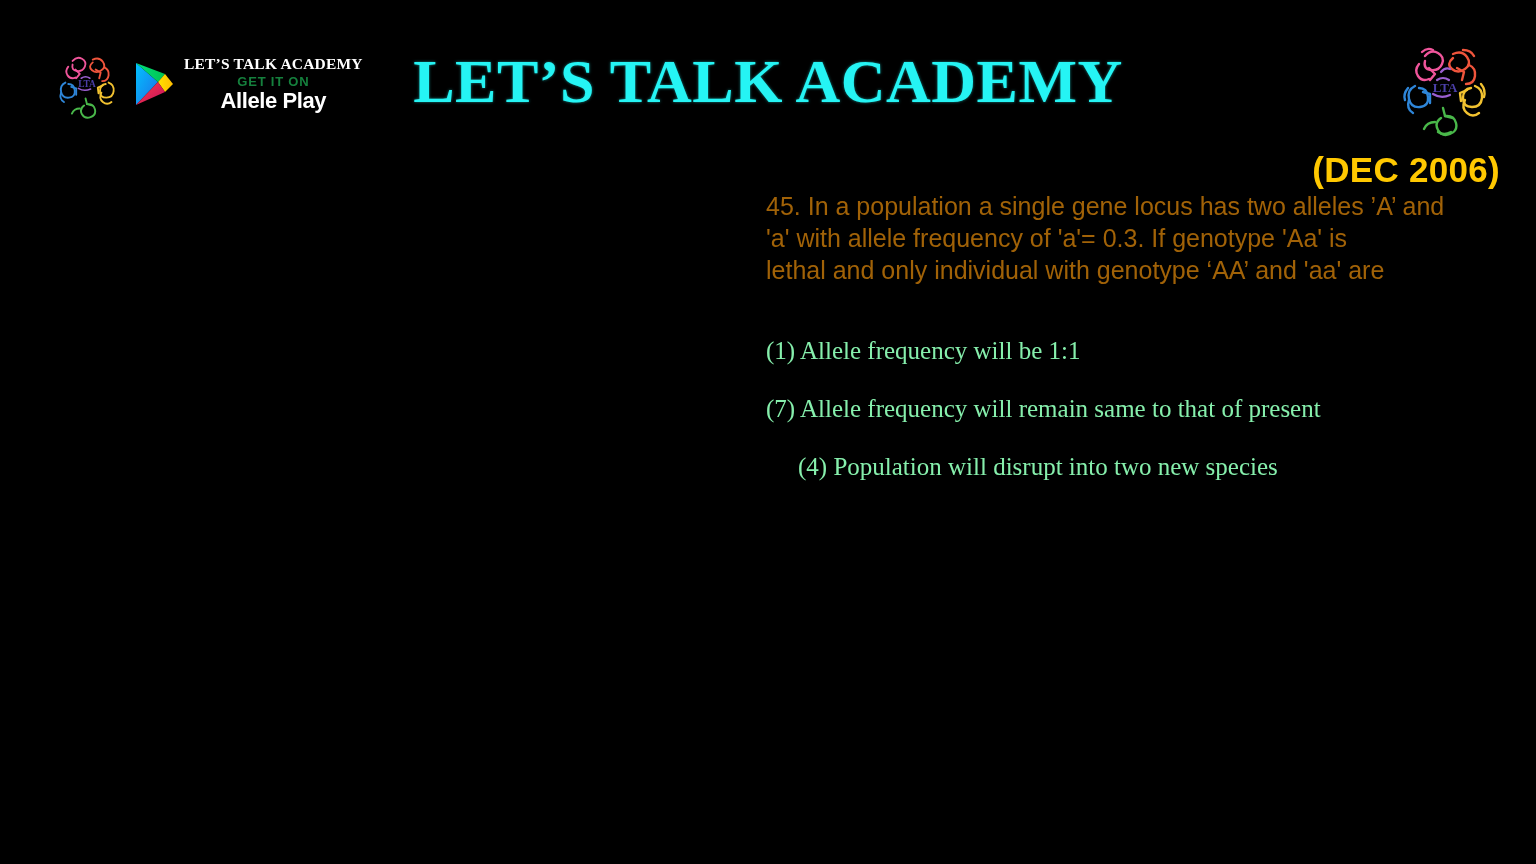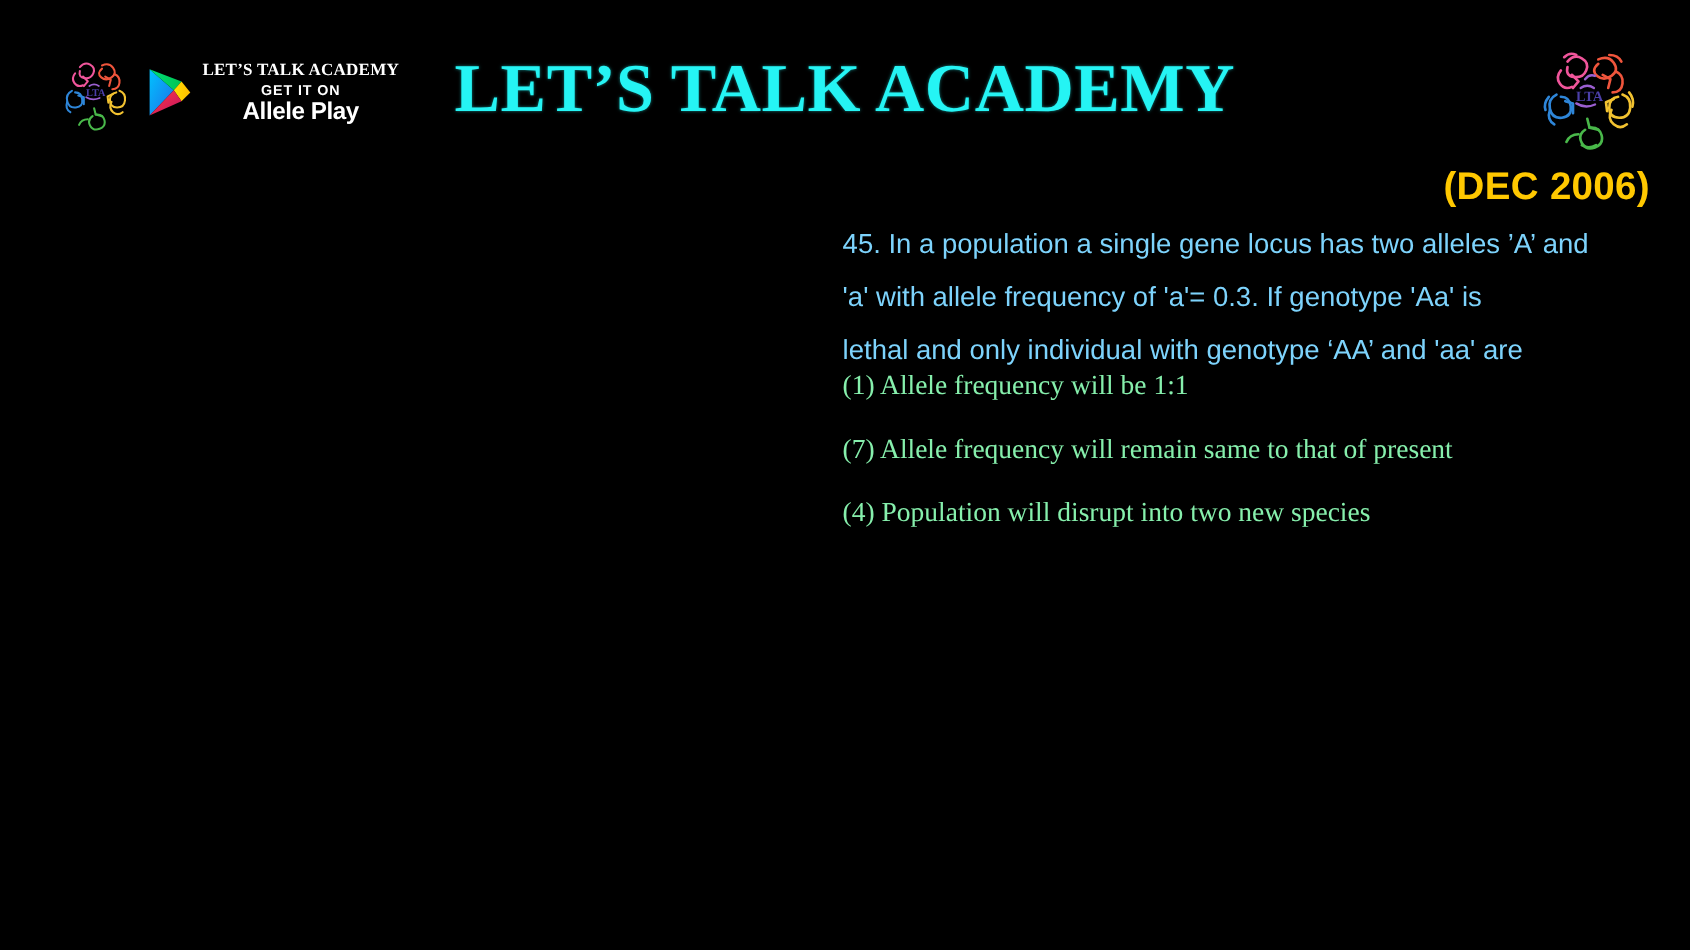--- a/index.html
+++ b/index.html
@@ -52,21 +52,21 @@
     font-weight: bold;
     font-size: 15.5px;
     color: #ffffff;
     letter-spacing: 0.2px;
     white-space: nowrap;
   }
   .gplay-getiton {
     font-family: "Liberation Sans", sans-serif;
     font-weight: bold;
     font-size: 13px;
-    color: #ffffff;
+    color: #15803d;
     letter-spacing: 0.8px;
     margin-top: 4px;
     white-space: nowrap;
   }
   .gplay-name {
     font-family: "Liberation Sans", sans-serif;
     font-weight: bold;
     font-size: 22px;
     color: #ffffff;
     letter-spacing: -0.4px;
@@ -115,41 +115,40 @@
   .question-block {
     position: absolute;
     left: 766px;
     top: 190px;
     width: 730px;
   }
   .question-line {
     font-family: "Liberation Sans", sans-serif;
     font-size: 25px;
     line-height: 32px;
-    color: #7dd3fc;
-    white-space: nowrap;
-    margin-top: 16px;
+    color: #a16207;
+    white-space: nowrap;
   }
 
   
   .options {
     position: absolute;
     left: 766px;
     top: 336px;
     width: 740px;
   }
   .option-row {
     font-family: Liberation Serif, serif;
     font-size: 25px;
     line-height: 30px;
     color: #86efac;
     margin-bottom: 28px;
     white-space: nowrap;
   }
-  .option-row:last-child { margin-bottom: 0; }
+  .option-row:last-child { margin-bottom: 0; margin-left: 32px; }
 </style>
 </head>
 <body>
 
 <div class="slide">
 
   <div class="brand-left">
 
     <span>
       <svg class="lta-logo" width="78" height="72" viewBox="0 0 100 100" aria-hidden="true">

